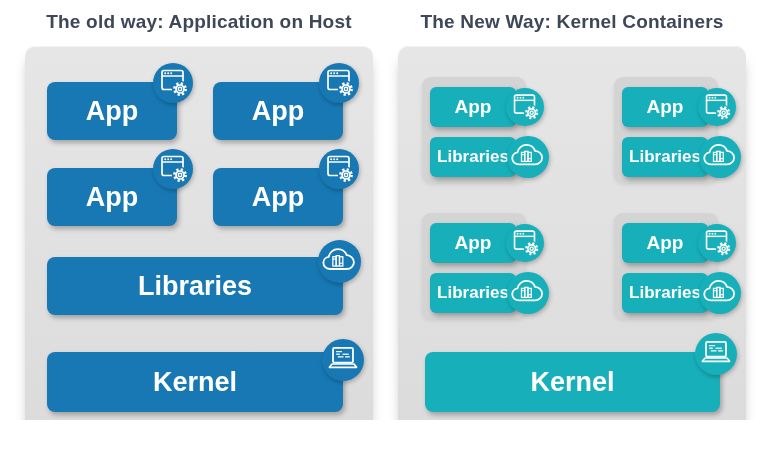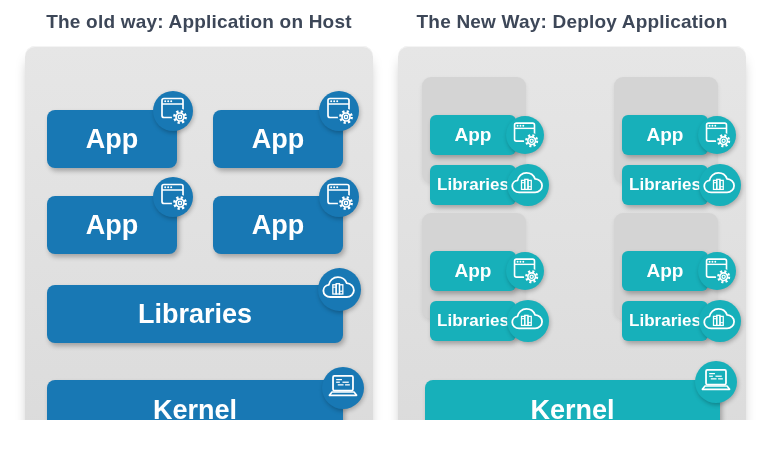--- a/index.html
+++ b/index.html
@@ -18,21 +18,20 @@
     background:linear-gradient(180deg, var(--panel-bg-top,#e6e6e6), var(--panel-bg-bottom,#dbdbdb));
     box-shadow: inset 0 1px 0 #f4f4f4, 0 10px 14px -5px rgba(0,0,0,0.38);
   }
   .panel-left  { left:25px; }
   .panel-right { left:398px; }
   .box {
     position:absolute; border-radius:8px; display:flex;
     align-items:center; justify-content:center;
     color:var(--box-text,#ffffff); font-weight:700;
     box-shadow: 2px 3px 5px rgba(0,0,0,0.28);
-    margin-top: 28px;
   }
   .blue-box { background:var(--blue,#1878b4); }
   .teal-box { background:var(--teal,#17b0ba); }
   .lbl-lg { font-size:27px; }
   .lbl-md { font-size:19px; }
   .lbl-sm { font-size:17px; }
   .badge {
     position:absolute; border-radius:50%;
     display:flex; align-items:center; justify-content:center;
     box-shadow: 1px 2px 4px rgba(0,0,0,0.25);
@@ -82,21 +81,21 @@
       <line x1="15" y1="17" x2="20.5" y2="17" stroke="#fff" stroke-width="1.2"></line>
       <line x1="22" y1="17" x2="26.5" y2="17" stroke="#fff" stroke-width="1.2"></line>
       <path d="M7 27 L33 27 L30.5 23.8 L9.5 23.8 Z" fill="none" stroke="#fff" stroke-width="1.5" stroke-linejoin="round"></path>
     </g>
   </defs>
 </svg>
 
 <div class="canvas">
 
   <div class="panel-title" style="left:25px;">The old way: Application on Host</div>
-  <div class="panel-title" style="left:398px;">The New Way: Deploy Application</div>
+  <div class="panel-title" style="left:398px;">The New Way: Kernel Containers</div>
 
   <div class="panel panel-left">
 
     <div class="box blue-box lbl-lg" style="left:22px; top:36px; width:130px; height:58px;">
       <span>App</span>
       <span class="badge badge-blue" style="width:40px; height:40px; top:-19px; right:-16px;">
         <svg viewBox="0 0 40 40">
             <use href="#icon-app-window-gear"></use>
           </svg>
       </span>

